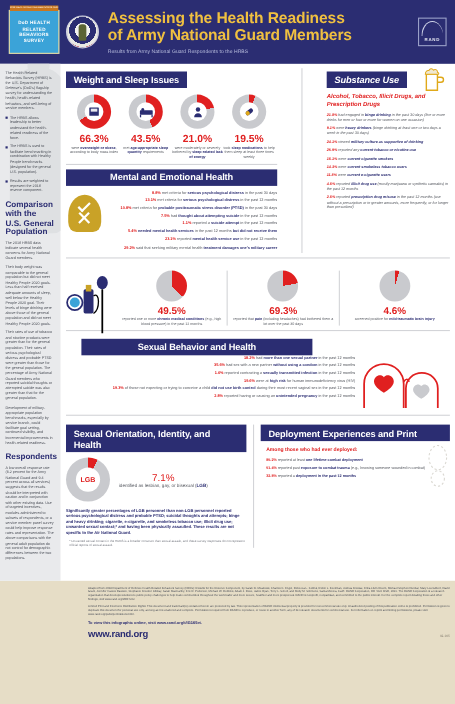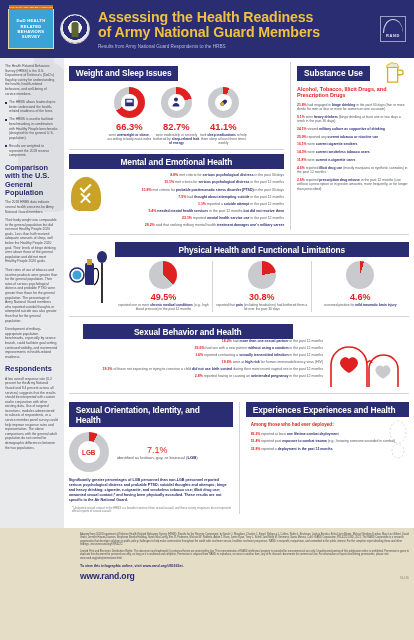--- a/index.html
+++ b/index.html
@@ -73,26 +73,26 @@
   .sb-h { font-size:7.4px; font-weight:bold; color:#2b2d72; line-height:8.4px; margin:6px 0 3px; }
 
   .main { flex:1 1 auto; padding: 4px 5px 0 5px; display:flex; flex-direction:column; }
 
   .bar {
     background:#2b2d72; color:#fff; font-weight:bold; font-size:8.4px;
     padding:2.5px 7px; display:inline-block; letter-spacing:-.1px;
   }
   .bar.full{ display:block; }
 
-  .toprow { display:flex; gap:6px; }
+  .toprow { display:flex; gap:22px; }
   .col-left { flex: 1 1 auto; }
-  .col-right { width: 112px; flex:0 0 auto; position:relative; }
-
-  
-  .donuts { display:flex; justify-content:center; padding: 6px 2px 0; }
+  .col-right { width: 112px; flex:0 0 auto; position:relative;font-style:italic; }
+
+  
+  .donuts { display:flex; justify-content:flex-end; padding: 6px 2px 0; }
   .dcell{ width:47px; text-align:center; }
   .donut{ width:31px; height:31px; border-radius:50%; margin:0 auto; position:relative; }
   .donut .hole{
     position:absolute; inset:7px; background:#fff; border-radius:50%;
     display:flex; align-items:center; justify-content:center;
   }
   .dpct{ color:#e02020; font-weight:bold; font-size:9.4px; margin-top:3px; }
   .dcap{ font-size:3.3px; line-height:4.3px; color:#55585f; margin-top:1px; }
   .dcap b{ color:#2b2d72; }
 
@@ -239,44 +239,58 @@
                   <svg width="13" height="13" viewBox="0 0 24 24">
                     <rect x="4" y="5" width="16" height="14" rx="1" fill="#2b2d72"></rect>
                     <rect x="6.5" y="7" width="11" height="5" fill="#e8e8ee"></rect>
                   </svg>
                 </div>
               </div>
               <div class="dpct">66.3%</div>
               <div class="dcap"><span>were </span><b>overweight or obese</b><span>, according to body mass index</span></div>
             </div>
 
+            <div class="dcell">
+              <div class="donut" id="d1" style="background: conic-gradient(rgb(224, 32, 32) 0deg, rgb(224, 32, 32) 43.5%, rgb(201, 202, 206) 43.5%, rgb(201, 202, 206) 100%);">
+                <div class="hole">
+                  <svg width="14" height="14" viewBox="0 0 24 24">
+                    <rect x="2" y="9" width="20" height="7" rx="1" fill="#2b2d72"></rect>
+                    <circle cx="6.5" cy="8" r="2.4" fill="#2b2d72"></circle>
+                    <rect x="2" y="16" width="2" height="4" fill="#2b2d72"></rect>
+                    <rect x="20" y="16" width="2" height="4" fill="#2b2d72"></rect>
+                  </svg>
+                </div>
+              </div>
+              <div class="dpct">43.5%</div>
+              <div class="dcap"><span>met </span><b>age-appropriate sleep quantity</b><span> requirements</span></div>
+            </div>
 
             <div class="dcell">
               <div class="donut" id="d2" style="background: conic-gradient(rgb(224, 32, 32) 0deg, rgb(224, 32, 32) 21%, rgb(201, 202, 206) 21%, rgb(201, 202, 206) 100%);">
                 <div class="hole">
                   <svg width="12" height="12" viewBox="0 0 24 24">
                     <circle cx="12" cy="7" r="4" fill="#2b2d72"></circle>
                     <path d="M5 21c0-4 3.2-7 7-7s7 3 7 7z" fill="#2b2d72"></path>
                   </svg>
                 </div>
               </div>
-              <div class="dpct">82.7%</div>
+              <div class="dpct">21.0%</div>
               <div class="dcap"><span>were moderately or severely bothered by </span><b>sleep-related lack of energy</b><span></span></div>
             </div>
 
             <div class="dcell">
               <div class="donut" id="d3" style="background: conic-gradient(rgb(224, 32, 32) 0deg, rgb(224, 32, 32) 6.1%, rgb(201, 202, 206) 6.1%, rgb(201, 202, 206) 100%);">
                 <div class="hole">
                   <svg width="13" height="13" viewBox="0 0 24 24">
                     <rect x="5" y="9" width="14" height="7" rx="3.5" fill="#2b2d72" transform="rotate(-40 12 12)"></rect>
                     <rect x="5" y="9" width="7" height="7" rx="3.5" fill="#e0a91a" transform="rotate(-40 12 12)"></rect>
                   </svg>
                 </div>
               </div>
-              <div class="dpct">41.1%</div>
+              <div class="dpct">19.5%</div>
               <div class="dcap"><span>took </span><b>sleep medications</b><span> to help them sleep at least three times weekly</span></div>
             </div>
           </div>
 
           <div class="hrule"></div>
 
           <div class="bar full" style="text-align:center">Mental and Emotional Health</div>
 
           <div class="mental">
             <div class="headicon">
@@ -325,31 +339,30 @@
       <div class="phys-wrap">
         <svg class="cuff" viewBox="0 0 44 58">
           <circle cx="8" cy="26" r="7" fill="none" stroke="#2b2d72" stroke-width="1.6"></circle>
           <circle cx="8" cy="26" r="4.5" fill="#3ba3d8"></circle>
           <rect x="16" y="14" width="9" height="22" rx="1.5" fill="#2b2d72"></rect>
           <rect x="18" y="10" width="5" height="6" fill="#c9a227"></rect>
           <ellipse cx="33" cy="8" rx="5" ry="6" fill="#2b2d72"></ellipse>
           <path d="M33 14v40" stroke="#000" stroke-width="1.6" fill="none"></path>
           <path d="M25 20c6-4 6 12 0 16" stroke="#000" stroke-width="1.2" fill="none"></path>
         </svg>
-        <div class="bar full" style="text-align:center; margin-left:46px; width:calc(100% - 46px)">Physical Health and Functional Limitations</div>
         <div class="pies">
           <div class="pcell">
             <div class="pie" id="p0" style="background: conic-gradient(rgb(224, 32, 32) 0deg, rgb(224, 32, 32) 37.2%, rgb(201, 202, 206) 37.2%, rgb(201, 202, 206) 100%);"></div>
             <div class="ppct">49.5%</div>
             <div class="pcap"><span>reported one or more </span><b>chronic medical conditions</b><span> (e.g., high blood pressure) in the past 12 months</span></div>
           </div>
           <div class="vrule"></div>
           <div class="pcell">
             <div class="pie" id="p1" style="background: conic-gradient(rgb(224, 32, 32) 0deg, rgb(224, 32, 32) 22%, rgb(201, 202, 206) 22%, rgb(201, 202, 206) 100%);"></div>
-            <div class="ppct">30.8%</div>
+            <div class="ppct">69.3%</div>
             <div class="pcap"><span>reported that </span><b>pain</b><span> (including headaches) had bothered them a lot over the past 30 days</span></div>
           </div>
           <div class="vrule"></div>
           <div class="pcell">
             <div class="pie" id="p2" style="background: conic-gradient(rgb(224, 32, 32) 0deg, rgb(224, 32, 32) 4.6%, rgb(201, 202, 206) 4.6%, rgb(201, 202, 206) 100%);"></div>
             <div class="ppct">4.6%</div>
             <div class="pcap"><span>screened positive for </span><b>mild traumatic brain injury</b><span></span></div>
           </div>
         </div>
       </div>
@@ -393,21 +406,21 @@
               <div class="lgbcap"><span>identified as lesbian, gay, or bisexual (</span><b>LGB</b><span>)</span></div>
             </div>
           </div>
           <div class="para">Significantly greater percentages of LGB personnel than non-LGB personnel reported serious psychological distress and probable PTSD; suicidal thoughts and attempts; binge and heavy drinking; cigarette, e-cigarette, and smokeless tobacco use; illicit drug use; unwanted sexual contact;* and having been physically assaulted. These results are not specific to the Air National Guard.</div>
           <div class="foot-note">* Unwanted sexual contact in the HRBS is a broader construct than sexual assault, and these survey responses do not represent official reports of sexual assault.</div>
         </div>
 
         <div class="vrule"></div>
 
         <div class="bp-right">
-          <div class="bar full">Experiences Experiences and Health</div>
+          <div class="bar full">Deployment Experiences and Print</div>
           <div class="deprow">
             <div class="depright">
               <div class="dep-h">Among those who had ever deployed:</div>
               <div class="dline"><span class="pct">85.2%</span><span> reported at least </span><b>one lifetime combat deployment</b><span></span></div>
               <div class="dline"><span class="pct">51.4%</span><span> reported past </span><b>exposure to combat trauma</b><span> (e.g., knowing someone wounded in combat)</span></div>
               <div class="dline"><span class="pct">32.8%</span><span> reported a </span><b>deployment in the past 12 months</b><span></span></div>
               <svg class="boot" viewBox="0 0 26 40">
                 <ellipse cx="13" cy="12" rx="8" ry="11" fill="none" stroke="#b6b2a6" stroke-width="1" stroke-dasharray="2 2"></ellipse>
                 <ellipse cx="13" cy="31" rx="6" ry="7" fill="none" stroke="#b6b2a6" stroke-width="1" stroke-dasharray="2 2"></ellipse>
               </svg>

